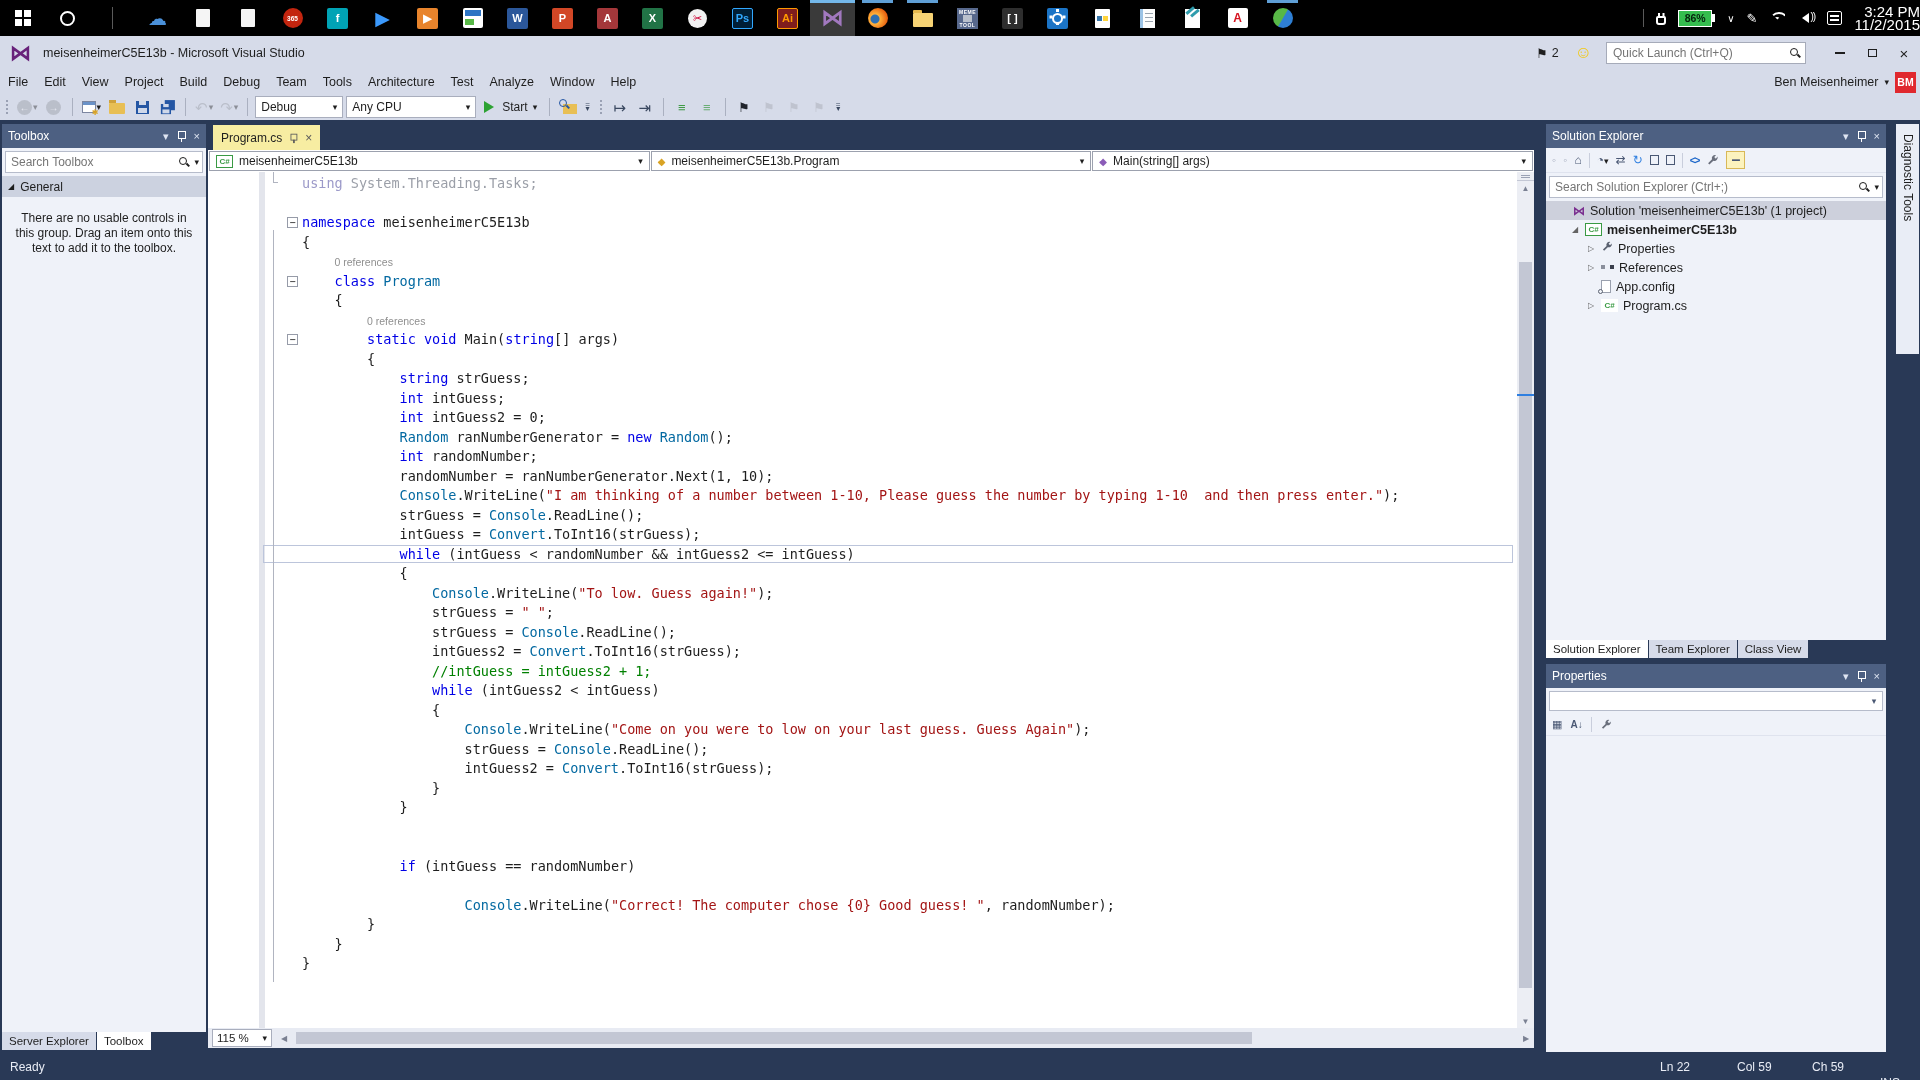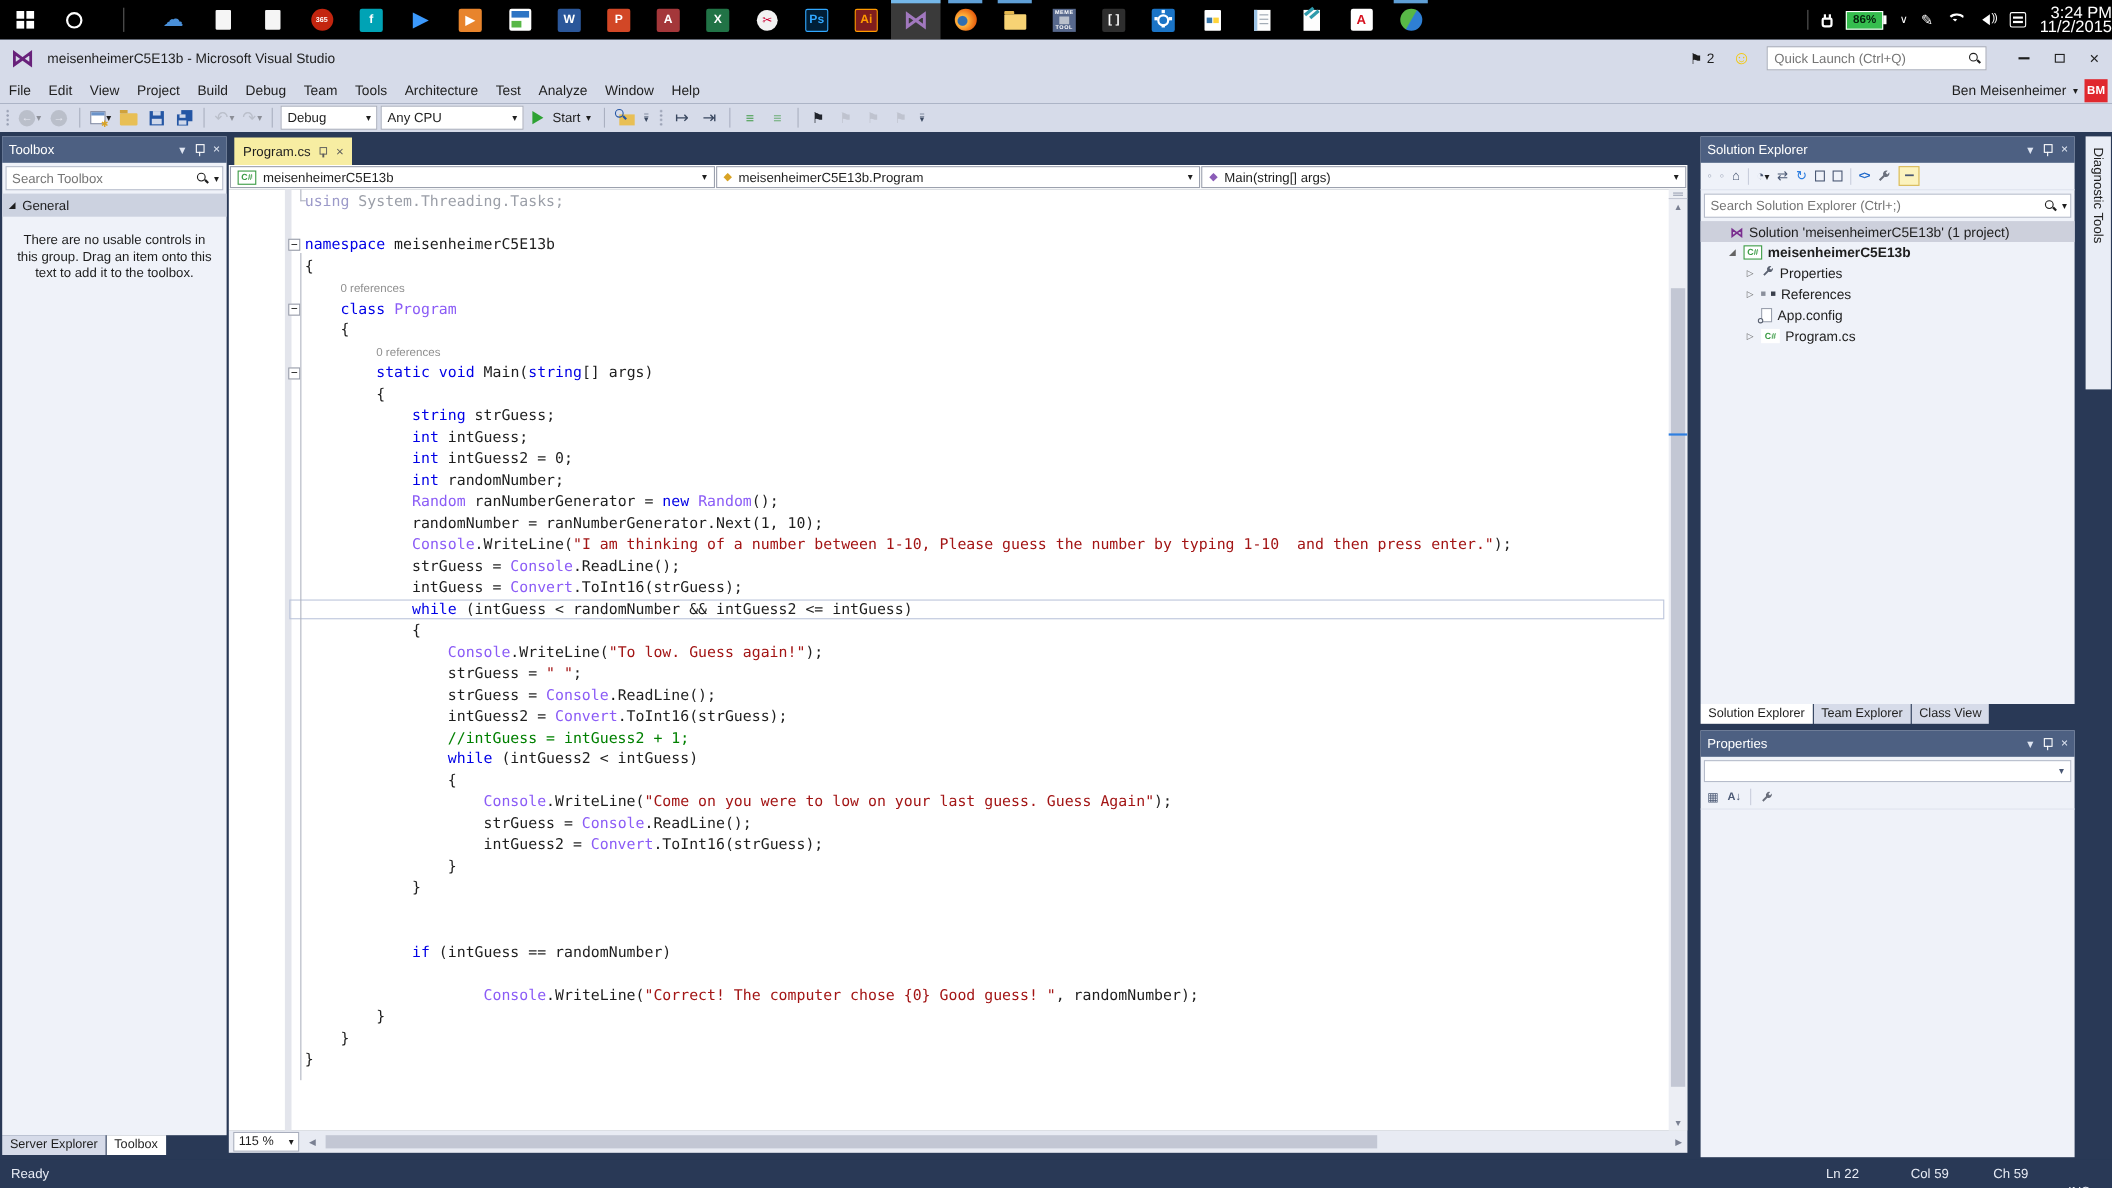--- a/index.html
+++ b/index.html
@@ -171,25 +171,25 @@
   .nav-combo { flex:1; border:1px solid #9ca1ae; display:flex; align-items:center; gap:6px; font-size:12px;
                color:#1e1e1e; padding:0 6px; background:#fff; }
   .nav-combo .lbl { flex:1; white-space:nowrap; overflow:hidden; }
   .csicon { display:inline-flex; width:17px; height:13px; border:1px solid #399a43; color:#399a43; font-size:8px;
             font-weight:bold; align-items:center; justify-content:center; background:#fff; }
   .diam { font-size:10px; }
   .codewrap { position:relative; height:856px; background:#fff; overflow:hidden; }
   .gutter-strip { position:absolute; left:51px; top:0; bottom:0; width:6px; background:#e3e5ec; }
   .codelines { position:absolute; left:0; top:2px; right:17px; }
   .cl { height:19.5px; line-height:19.5px; white-space:pre; font-family:"DejaVu Sans Mono", monospace;
-        font-size:13.5px; padding-left:54px; position:relative; }
+        font-size:13.5px; padding-left:79px; position:relative; }
   .fold { display:inline-block; width:15px; }
   .fbox { display:inline-block; width:11px; height:11px; border:1px solid #969ba8; background:#fff; color:#1e1e1e;
           font-size:10px; line-height:9px; text-align:center; vertical-align:1px; position:relative; z-index:2; }
-  .tk-k { color:#0000e6; } .tk-t { color:#8b5cf6; } .tk-s { color:#a31515; } .tk-c { color:#008000; }
+  .tk-k { color:#0000e6; } .tk-t { color:#0369a1; } .tk-s { color:#a31515; } .tk-c { color:#008000; }
   .tk-p { color:#1e1e1e; } .tk-g { color:#9b9fa8; } .tk-gk { color:#9c9ac9; }
   .tk-cl { color:#8f8f8f; font-family:"Liberation Sans",sans-serif; font-size:10.5px; }
   .hl::after { content:''; position:absolute; left:55px; right:4px; top:0; bottom:1px; border:1px solid #bcc5db; }
   .vline { position:absolute; left:65px; width:1px; background:#b0b4c0; z-index:1; }
   .elbow { position:absolute; left:65px; top:0; width:5px; height:11px; border-left:1px solid #b0b4c0;
            border-bottom:1px solid #b0b4c0; }
   .vscroll { position:absolute; right:0; top:0; bottom:0; width:17px; background:#eceef4; }
   .vs-grip { height:9px; border-bottom:1px solid #c3c7d4; display:flex; flex-direction:column; justify-content:center; gap:1px; }
   .vs-grip i { display:block; height:1px; background:#9aa1b4; margin:0 4px; }
   .vs-arrow { height:14px; display:flex; align-items:center; justify-content:center; font-size:8px; color:#7a8092; }
@@ -569,22 +569,22 @@
           <div class="cl"><span class="fold"></span><span class="tk-p">{</span></div>
           <div class="cl"><span class="fold"></span><span class="tk-p">    </span><span class="tk-cl">0 references</span></div>
           <div class="cl"><span class="fold"><span class="fbox">−</span></span><span class="tk-p">    </span><span class="tk-k">class</span><span class="tk-p"> </span><span class="tk-t">Program</span></div>
           <div class="cl"><span class="fold"></span><span class="tk-p">    {</span></div>
           <div class="cl"><span class="fold"></span><span class="tk-p">        </span><span class="tk-cl">0 references</span></div>
           <div class="cl"><span class="fold"><span class="fbox">−</span></span><span class="tk-p">        </span><span class="tk-k">static</span><span class="tk-p"> </span><span class="tk-k">void</span><span class="tk-p"> Main(</span><span class="tk-k">string</span><span class="tk-p">[] args)</span></div>
           <div class="cl"><span class="fold"></span><span class="tk-p">        {</span></div>
           <div class="cl"><span class="fold"></span><span class="tk-p">            </span><span class="tk-k">string</span><span class="tk-p"> strGuess;</span></div>
           <div class="cl"><span class="fold"></span><span class="tk-p">            </span><span class="tk-k">int</span><span class="tk-p"> intGuess;</span></div>
           <div class="cl"><span class="fold"></span><span class="tk-p">            </span><span class="tk-k">int</span><span class="tk-p"> intGuess2 = 0;</span></div>
+          <div class="cl"><span class="fold"></span><span class="tk-p">            </span><span class="tk-t">Random</span><span class="tk-p"> ranNumberGenerator = </span><span class="tk-k">new</span><span class="tk-p"> </span><span class="tk-t">Random</span><span class="tk-p">();</span></div>
           <div class="cl"><span class="fold"></span><span class="tk-p">            </span><span class="tk-k">int</span><span class="tk-p"> randomNumber;</span></div>
-          <div class="cl"><span class="fold"></span><span class="tk-p">            </span><span class="tk-t">Random</span><span class="tk-p"> ranNumberGenerator = </span><span class="tk-k">new</span><span class="tk-p"> </span><span class="tk-t">Random</span><span class="tk-p">();</span></div>
           <div class="cl"><span class="fold"></span><span class="tk-p">            randomNumber = ranNumberGenerator.Next(1, 10);</span></div>
           <div class="cl"><span class="fold"></span><span class="tk-p">            </span><span class="tk-t">Console</span><span class="tk-p">.WriteLine(</span><span class="tk-s">"I am thinking of a number between 1-10, Please guess the number by typing 1-10  and then press enter."</span><span class="tk-p">);</span></div>
           <div class="cl"><span class="fold"></span><span class="tk-p">            strGuess = </span><span class="tk-t">Console</span><span class="tk-p">.ReadLine();</span></div>
           <div class="cl"><span class="fold"></span><span class="tk-p">            intGuess = </span><span class="tk-t">Convert</span><span class="tk-p">.ToInt16(strGuess);</span></div>
           <div class="cl hl"><span class="fold"></span><span class="tk-p">            </span><span class="tk-k">while</span><span class="tk-p"> (intGuess &lt; randomNumber &amp;&amp; intGuess2 &lt;= intGuess)</span></div>
           <div class="cl"><span class="fold"></span><span class="tk-p">            {</span></div>
           <div class="cl"><span class="fold"></span><span class="tk-p">                </span><span class="tk-t">Console</span><span class="tk-p">.WriteLine(</span><span class="tk-s">"To low. Guess again!"</span><span class="tk-p">);</span></div>
           <div class="cl"><span class="fold"></span><span class="tk-p">                strGuess = </span><span class="tk-s">" "</span><span class="tk-p">;</span></div>
           <div class="cl"><span class="fold"></span><span class="tk-p">                strGuess = </span><span class="tk-t">Console</span><span class="tk-p">.ReadLine();</span></div>
           <div class="cl"><span class="fold"></span><span class="tk-p">                intGuess2 = </span><span class="tk-t">Convert</span><span class="tk-p">.ToInt16(strGuess);</span></div>

